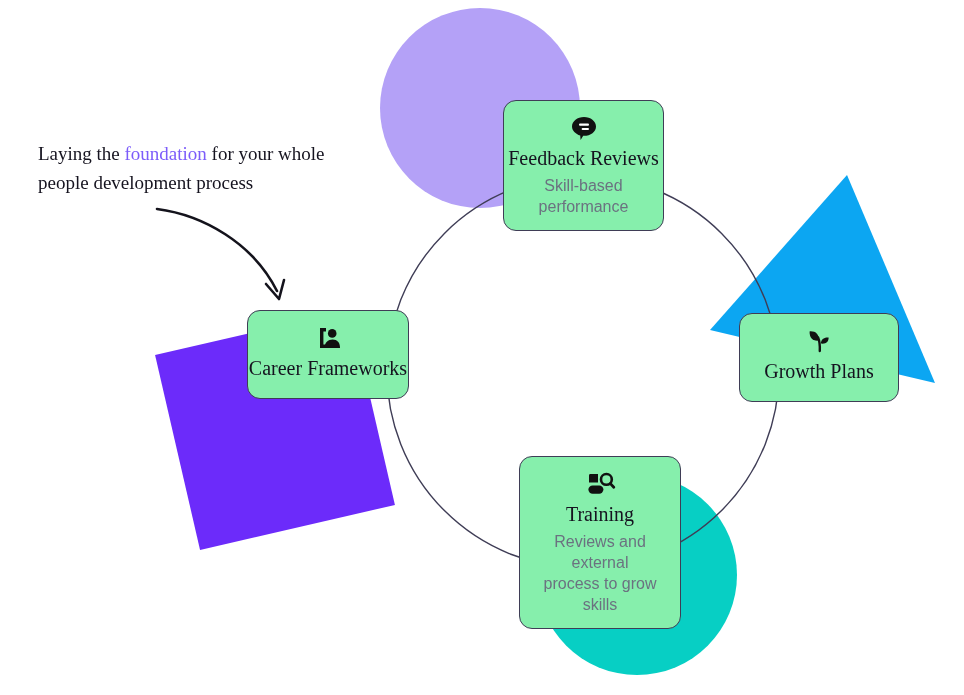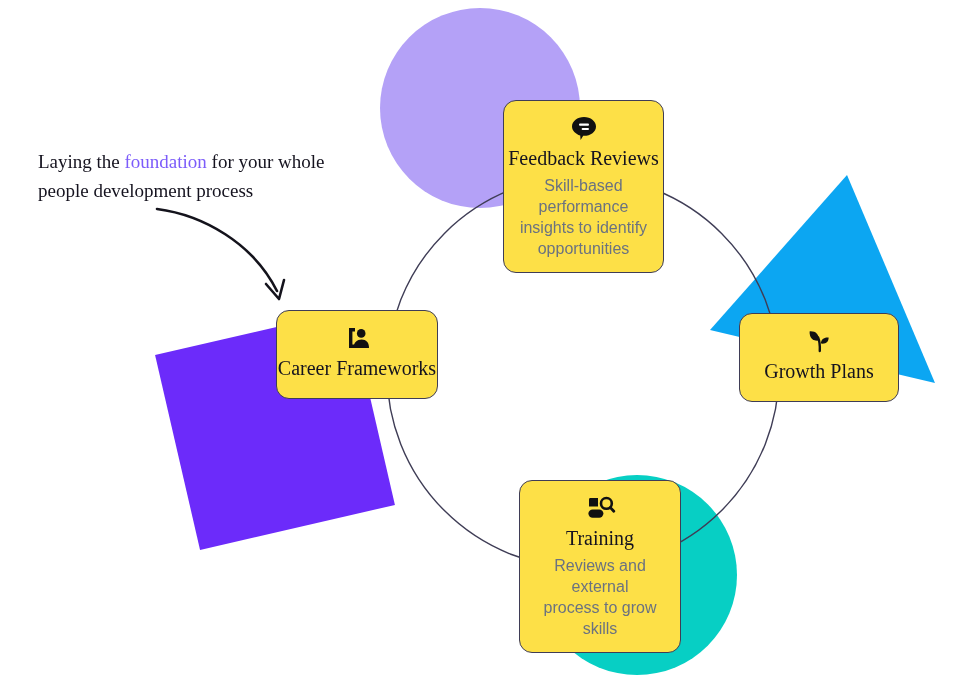--- a/index.html
+++ b/index.html
@@ -48,21 +48,21 @@
   #cycle-ring {
     position: absolute;
     left: 0; top: 0;
     width: 964px; height: 695px;
     pointer-events: none;
   }
 
   
   .card {
     position: absolute;
-    background: #fde047;
+    background: #86efac;
     border: 1px solid #3F3D56;
     border-radius: 13px;
     box-sizing: border-box;
     padding: 12px 14px 13px;
     text-align: center;
     display: flex;
     flex-direction: column;
     align-items: center;
   }
   .card-icon {
@@ -79,28 +79,28 @@
     margin-bottom: 5px;
   }
   .card-desc {
     font-family: "Liberation Sans", sans-serif;
     font-size: 16px;
     color: #6B7280;
     line-height: 1.32;
   }
 
   #card-feedback-reviews { left: 503px; top: 100px; width: 161px; }
-  #card-career-frameworks { left: 247px; top: 310px; width: 162px; margin-left: 29px; }
+  #card-career-frameworks { left: 247px; top: 310px; width: 162px; }
   #card-growth-plans { left: 739px; top: 313px; width: 160px; text-align: right; }
-  #card-training { left: 519px; top: 480px; width: 162px; }
+  #card-training { left: 519px; top: 456px; width: 162px; }
 
   
   #headline {
     position: absolute;
-    left: 38px; top: 148px;
+    left: 38px; top: 140px;
     width: 290px;
     font-family: "Liberation Serif", serif;
     font-size: 19px;
     line-height: 1.5;
     color: #15131f;
   }
   #headline .accent { color: #7C5CFA; }
 
   #arrow-svg {
     position: absolute;
@@ -139,21 +139,20 @@
     <span class="card-icon">
       <svg width="30" height="30" viewBox="0 0 30 30">
         <path d="M15,4 C21.6,4 27,8.2 27,13.4 C27,18.6 21.6,22.8 15,22.8 L14.2,22.8 L11.6,27 L11.2,22.4 C6.6,21 3,17.5 3,13.4 C3,8.2 8.4,4 15,4 Z" fill="#111111"></path>
         <rect x="10" y="10.6" width="10" height="2.1" rx="1.05" fill="#ffffff"></rect>
         <rect x="12.6" y="15" width="7.4" height="2.1" rx="1.05" fill="#ffffff"></rect>
       </svg>
     </span>
     <div class="card-title">Feedback Reviews</div>
     <div class="card-desc">
       <div>Skill-based performance</div>
-      <div>insights to identify opportunities</div>
     </div>
   </div>
 
   <div class="card" id="card-career-frameworks">
     <span class="card-icon">
       <svg width="30" height="30" viewBox="0 0 30 30">
         <path d="M7,5 L13,5 L13,8.4 L10.4,8.4 L10.4,21.6 L13,21.6 L13,25 L7,25 Z" fill="#111111"></path>
         <circle cx="19.2" cy="10.4" r="4.3" fill="#111111"></circle>
         <path d="M11.6,25 C11.6,19.6 15,16.6 19.6,16.6 C24.2,16.6 27,19.6 27,25 Z" fill="#111111"></path>
       </svg>

